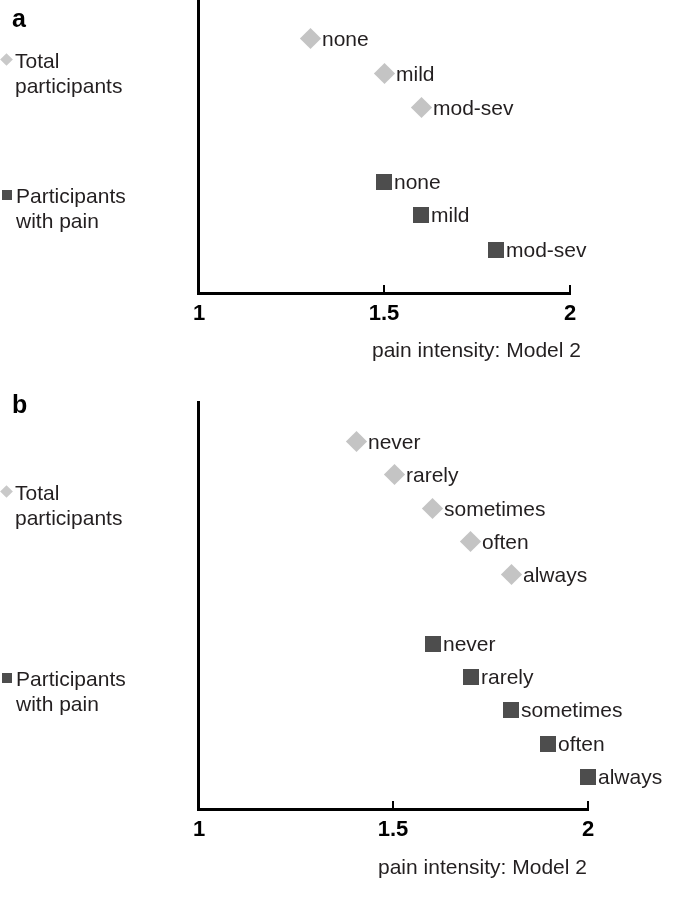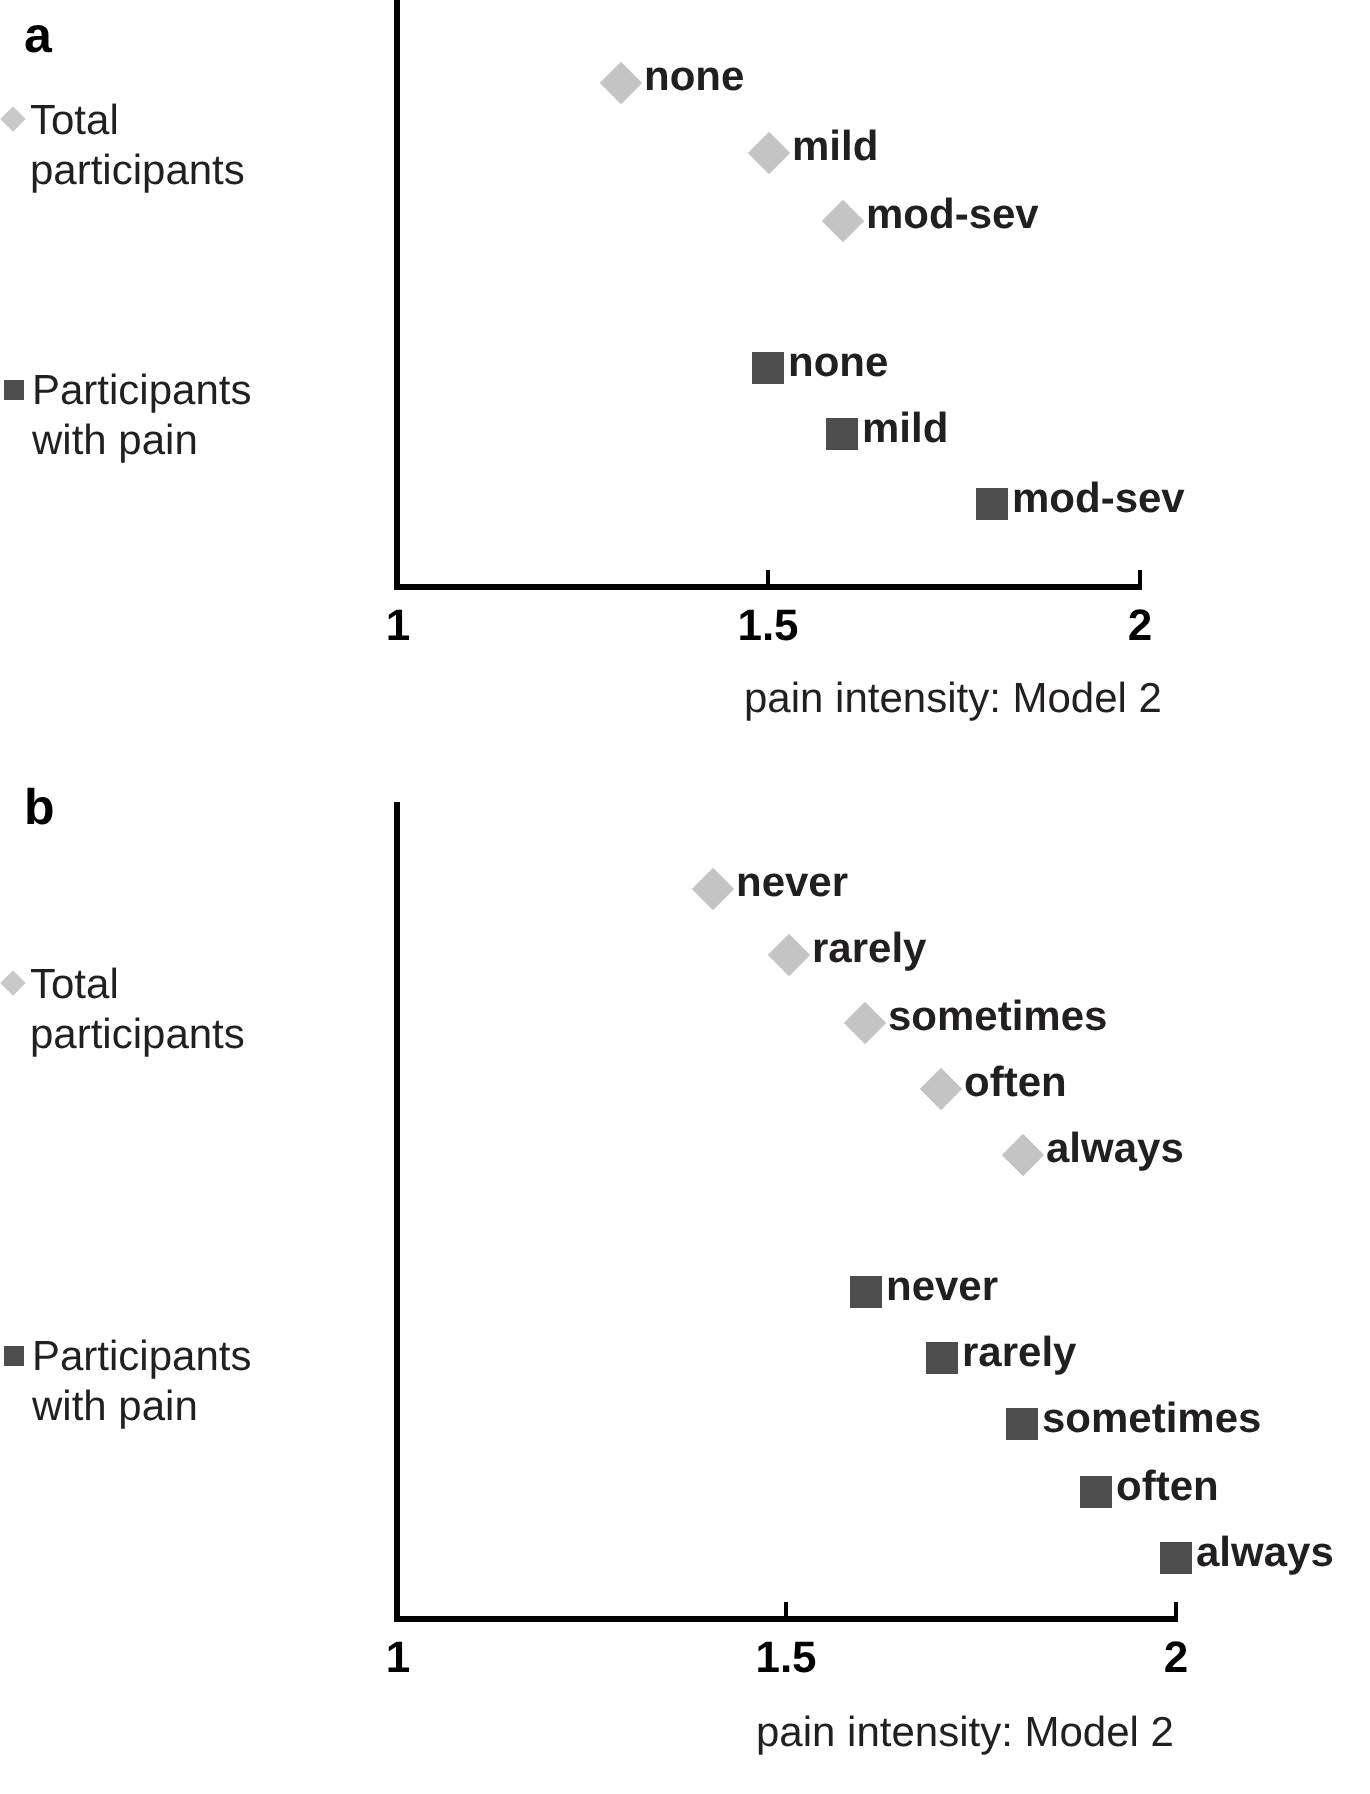--- a/index.html
+++ b/index.html
@@ -98,23 +98,22 @@
     font-size: 21px;
     line-height: 1;
     color: #231f20;
     white-space: nowrap;
   }
 
   
   .point {
     position: absolute;
     display: flex;
-    align-items: flex-end;
+    align-items: center;
     white-space: nowrap;
-    font-weight: bold;
   }
   .marker {
     flex: 0 0 auto;
   }
   .marker.diamond {
     width: 15px;
     height: 15px;
     background: #c4c4c4;
     transform: rotate(45deg);
   }

